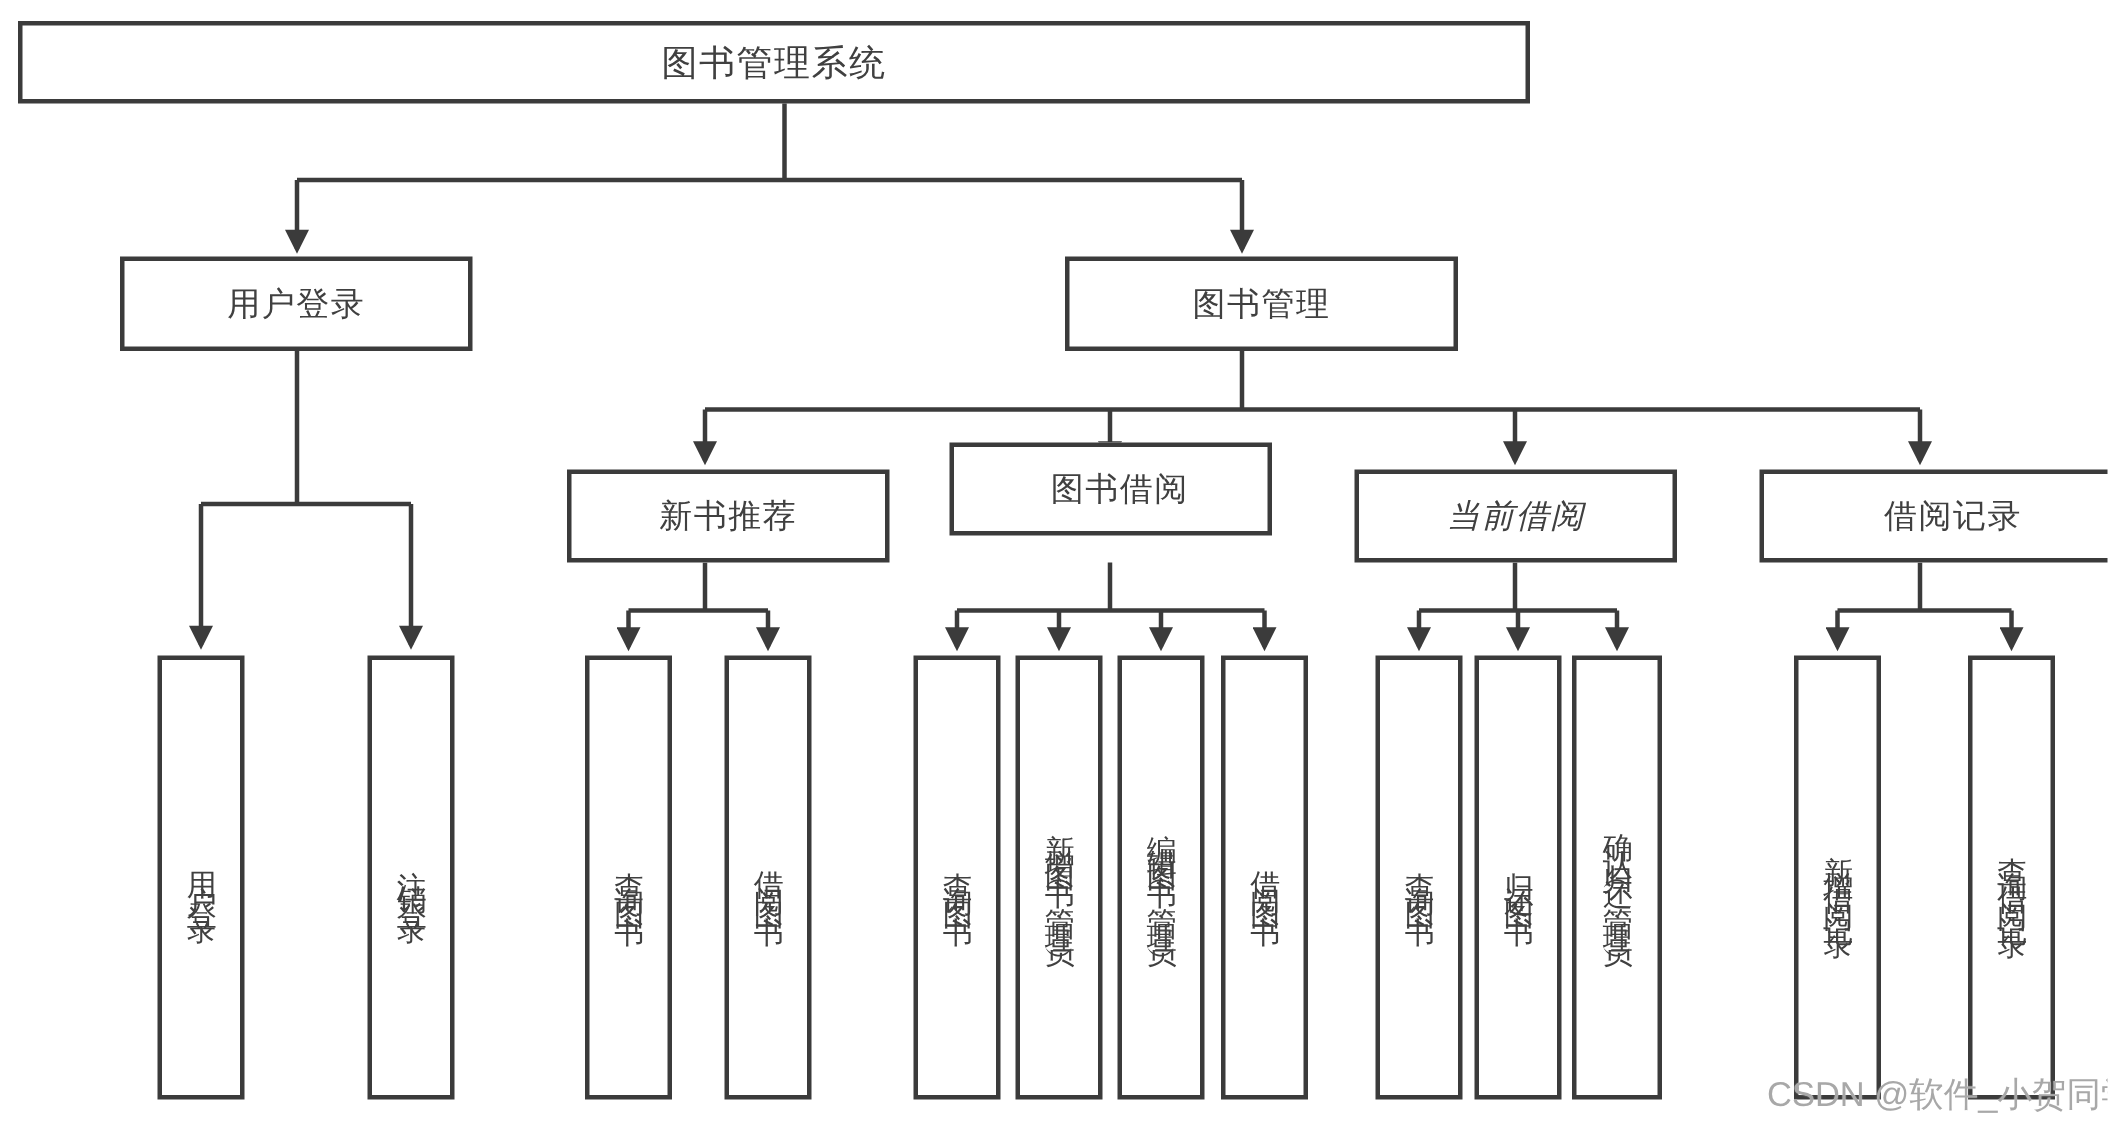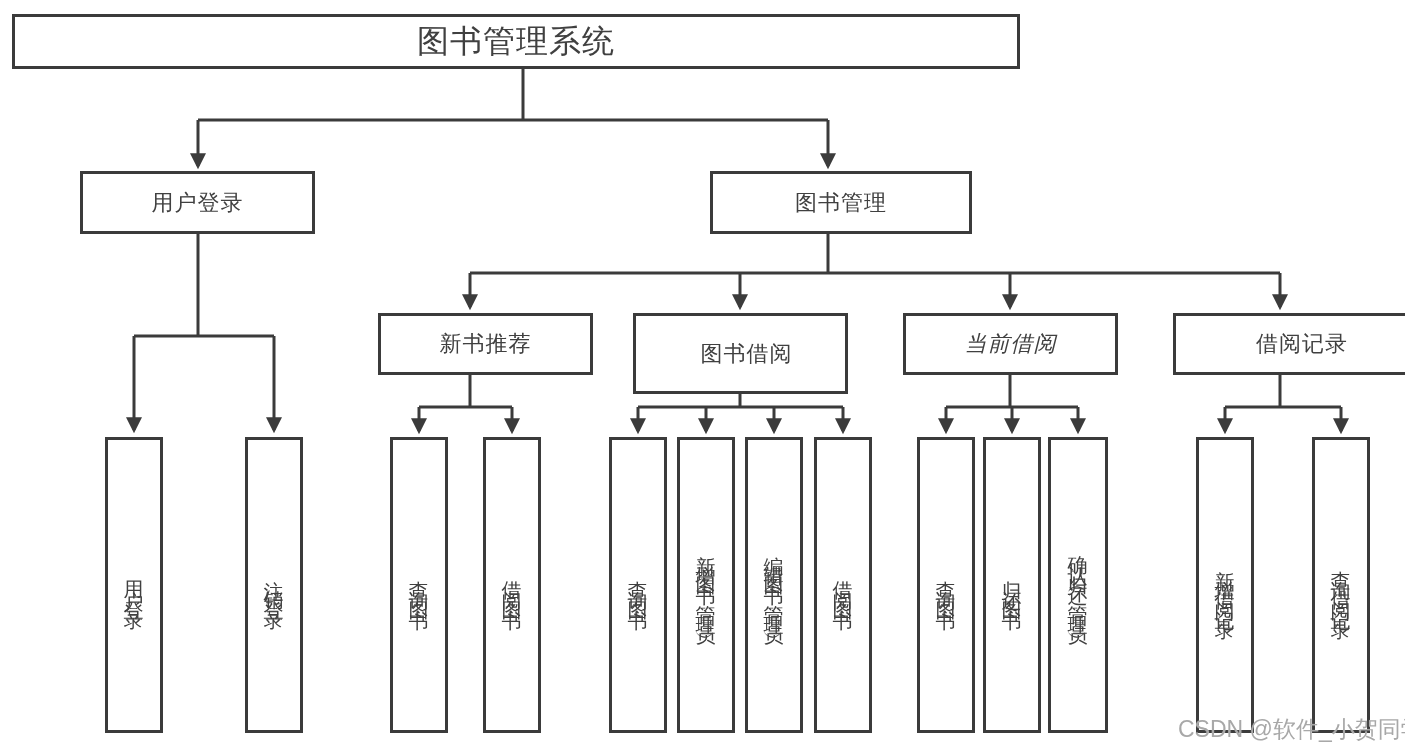--- a/index.html
+++ b/index.html
@@ -32,21 +32,21 @@
     box-sizing: border-box;
     border: 3px solid var(--line);
     background: var(--background);
     display: flex;
     align-items: center;
     justify-content: center;
     color: var(--text);
     z-index: 2;
   }
   .node.h { font-size: 22px; letter-spacing: 1px; white-space: nowrap; }
-  .node.root { font-size: 32px; }
+  .node.root { font-size: 24px; }
   .node.v span {
     writing-mode: vertical-rl;
     text-orientation: mixed;
     font-size: 20px;
     letter-spacing: 10px;
     line-height: 1.1;
     white-space: nowrap;
   }
   .watermark {
     position: absolute;
@@ -118,21 +118,21 @@
   <div class="node h" style="left:80px; top:171px; width:235px; height:63px;">
     <span>用户登录</span>
   </div>
   <div class="node h" style="left:710px; top:171px; width:262px; height:63px;">
     <span>图书管理</span>
   </div>
 
   <div class="node h" style="left:378px; top:313px; width:215px; height:62px;">
     <span>新书推荐</span>
   </div>
-  <div class="node h" style="left:633px; top:313px; width:215px; height:81px;padding-left:12px;">
+  <div class="node h" style="left:633px; top:295px; width:215px; height:62px;padding-left:12px;">
     <span>图书借阅</span>
   </div>
   <div class="node h" style="left:903px; top:313px; width:215px; height:62px;font-style:italic;">
     <span>当前借阅</span>
   </div>
   <div class="node h" style="left:1173px; top:313px; width:258px; height:62px;">
     <span>借阅记录</span>
   </div>
 
   <div class="node v" style="left:105px; top:437px; width:58px; height:296px;">

